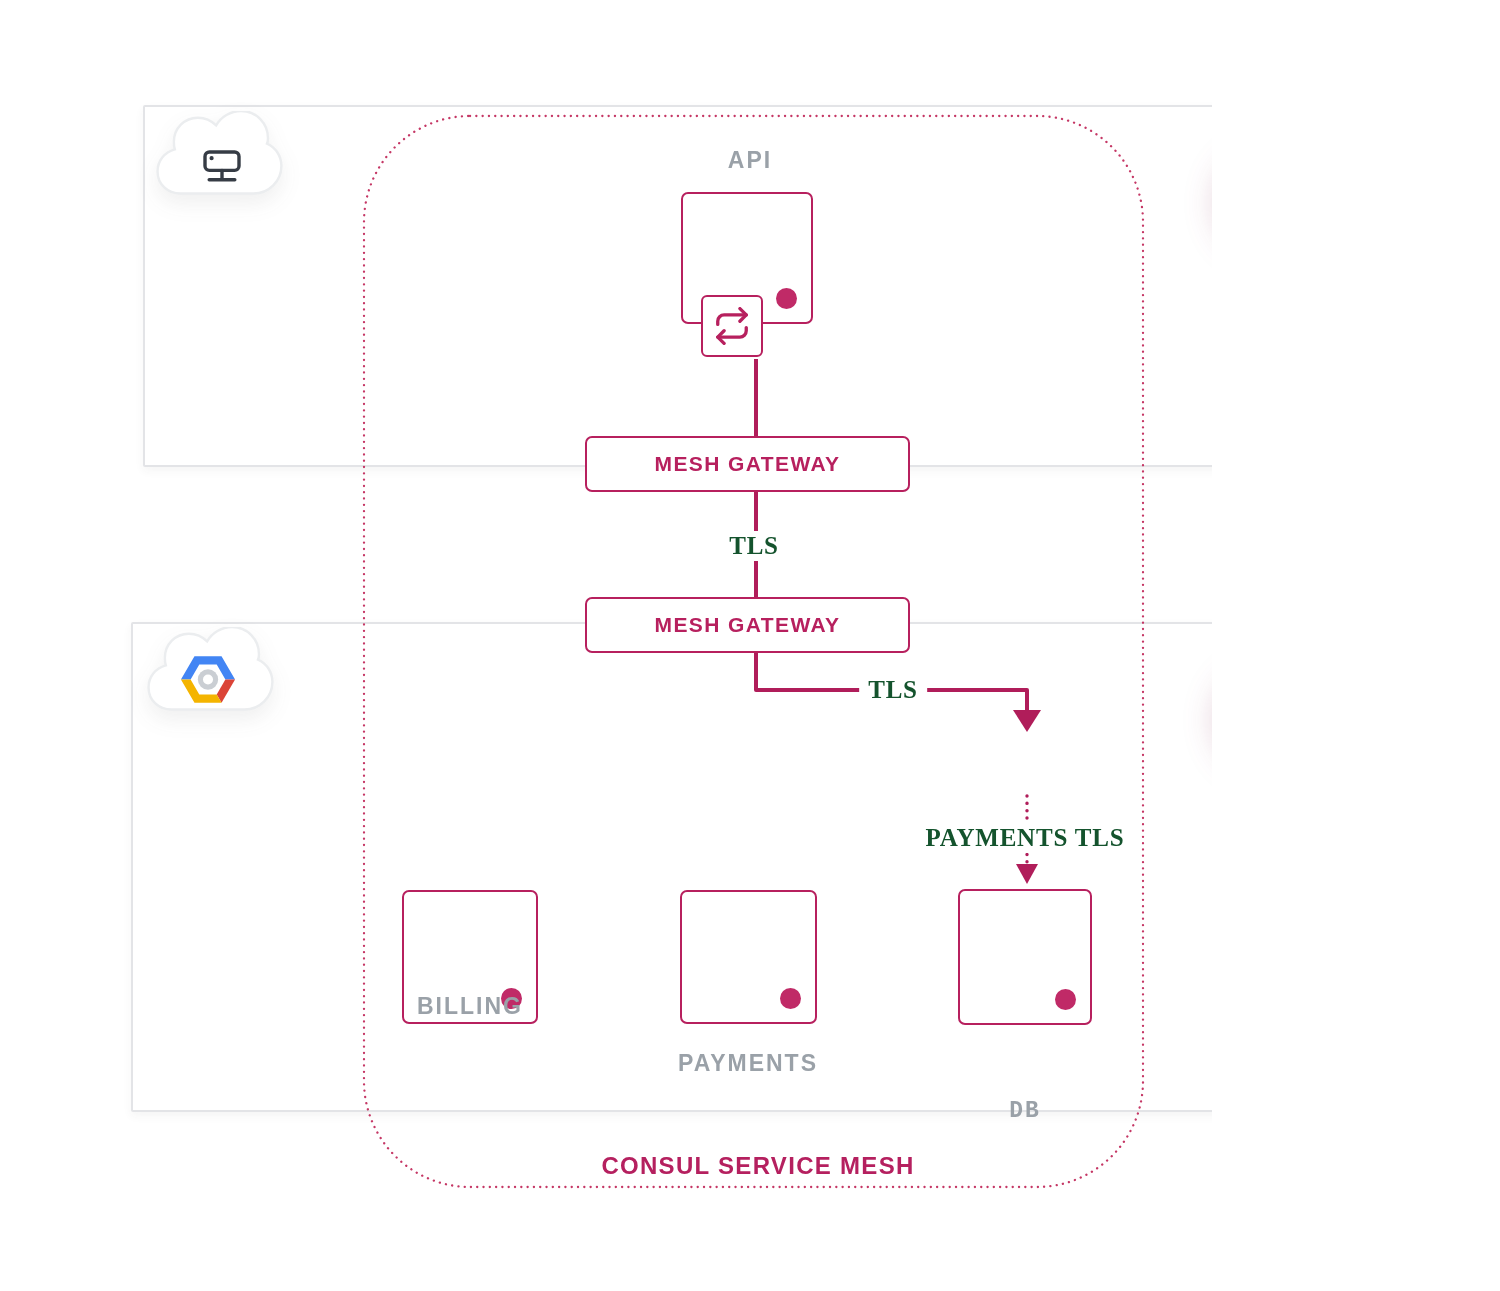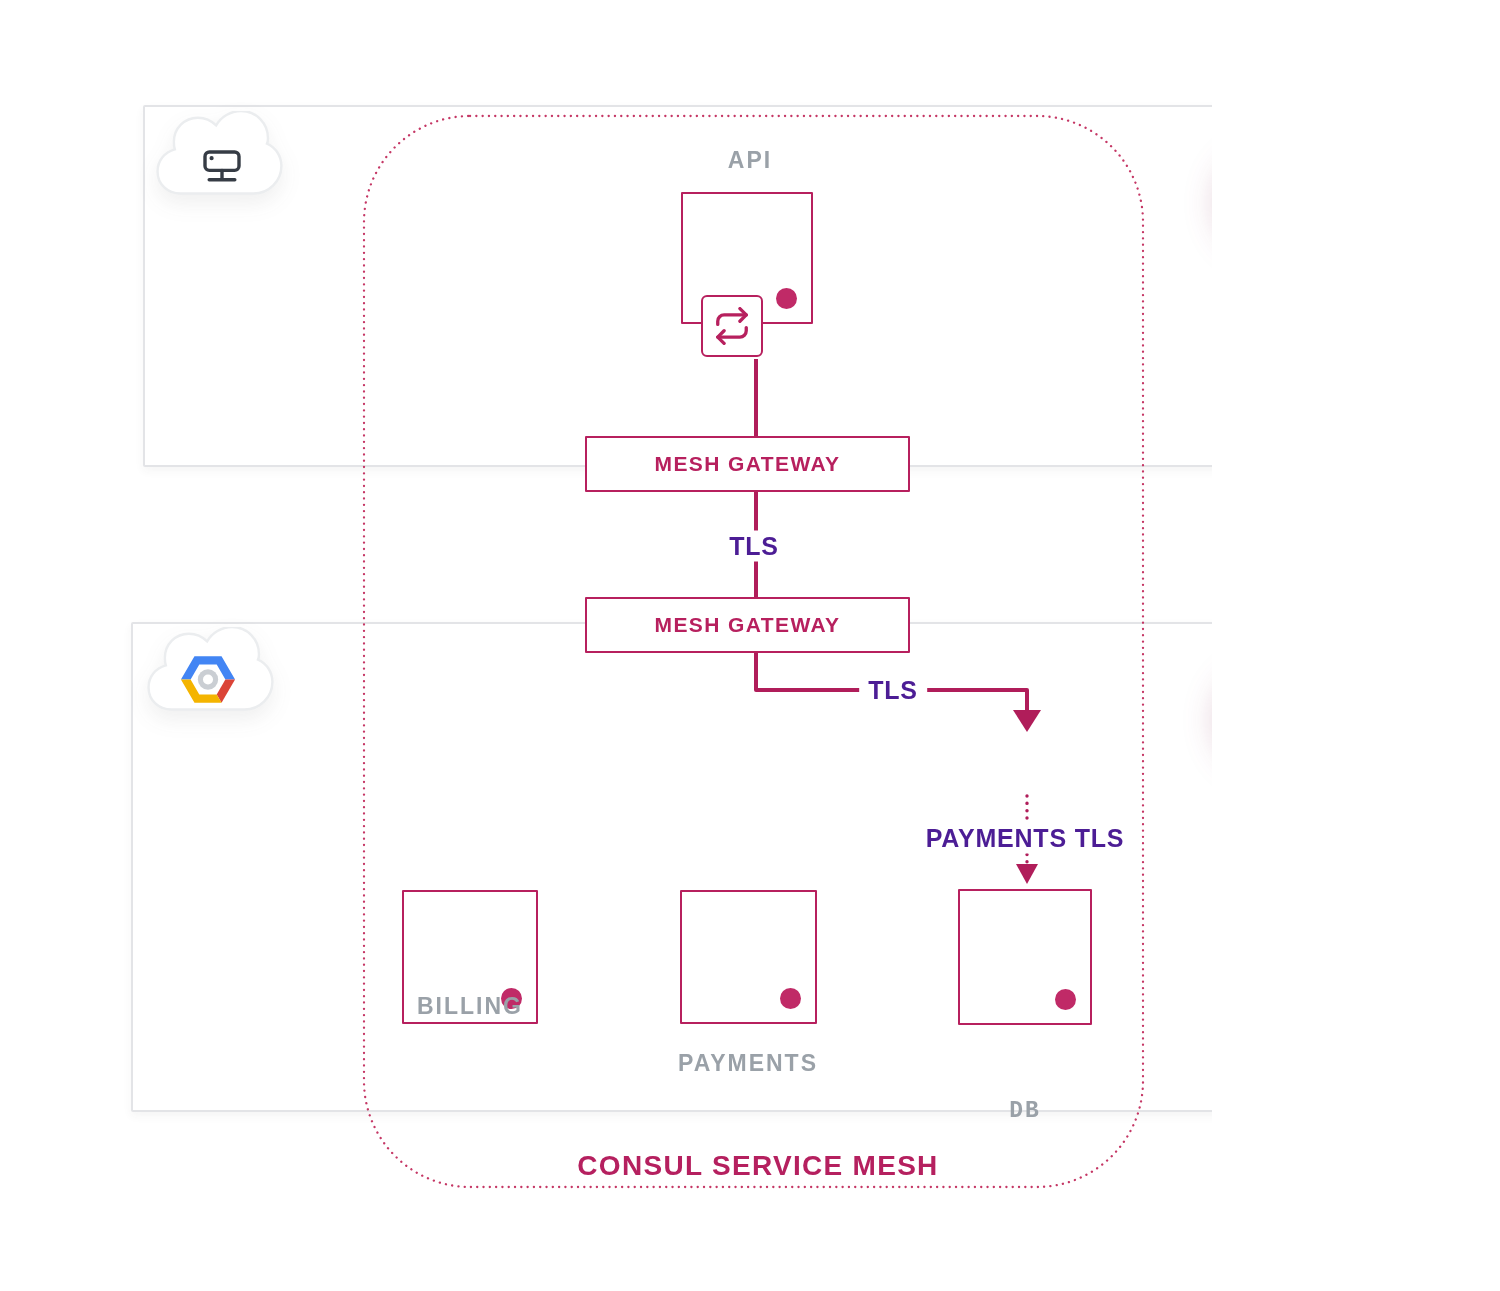--- a/index.html
+++ b/index.html
@@ -9,21 +9,21 @@
   }
   .panel{
     position:absolute;background:#ffffff;border:2px solid #e3e4e7;border-radius:2px;
     box-sizing:border-box;box-shadow:0 4px 10px rgba(60,64,67,0.05);
   }
   .overlay{position:absolute;left:0;top:0;z-index:2;pointer-events:none;}
   .icon-wrap{position:absolute;z-index:3;}
   .cloud-shadow{filter:drop-shadow(0 9px 10px rgba(60,64,67,0.08));}
   .logo-shadow{filter:drop-shadow(0 10px 16px rgba(128,27,75,0.22));}
   .node-box{
-    position:absolute;background:#ffffff;border:2.5px solid #b7205e;border-radius:1px;
+    position:absolute;background:#ffffff;border:2.5px solid #b7205e;border-radius:7px;
     box-sizing:border-box;z-index:3;
   }
   .gw-box{
     display:flex;align-items:center;justify-content:center;
     font-size:21px;font-weight:700;letter-spacing:1.4px;color:#b7205e;z-index:3;
   }
   .svc-dot{
     position:absolute;right:14px;bottom:13px;width:21px;height:21px;border-radius:50%;
     background:#c02a67;
   }
@@ -32,25 +32,25 @@
     box-sizing:border-box;z-index:4;display:flex;align-items:center;justify-content:center;
   }
   .node-label{
     position:absolute;z-index:3;width:220px;text-align:center;
     font-size:23px;font-weight:700;letter-spacing:2px;color:#9aa1a8;
     transform:translate(-50%,-50%);
   }
   .float-label{
     position:absolute;z-index:4;transform:translate(-50%,-50%);
     background:#ffffff;padding:1px 9px;white-space:nowrap;
-    font-size:25px;font-weight:700;letter-spacing:0.8px;color:#4c1d95;
+    font-size:25px;font-weight:700;letter-spacing:0.8px;color:#14532d;font-family:Liberation Serif, serif;
   }
   .mesh-title{
     position:absolute;z-index:3;transform:translate(-50%,-50%);white-space:nowrap;
-    font-size:28px;font-weight:700;letter-spacing:1.3px;color:#b5205f;
+    font-size:24px;font-weight:700;letter-spacing:1.3px;color:#b5205f;
   }
 </style>
 </head>
 <body>
 
 <div class="canvas">
 
   <div class="panel" style="left:143px;top:105px;width:1233px;height:362px;"></div>
   <div class="panel" style="left:131px;top:622px;width:1233px;height:490px;"></div>
 

